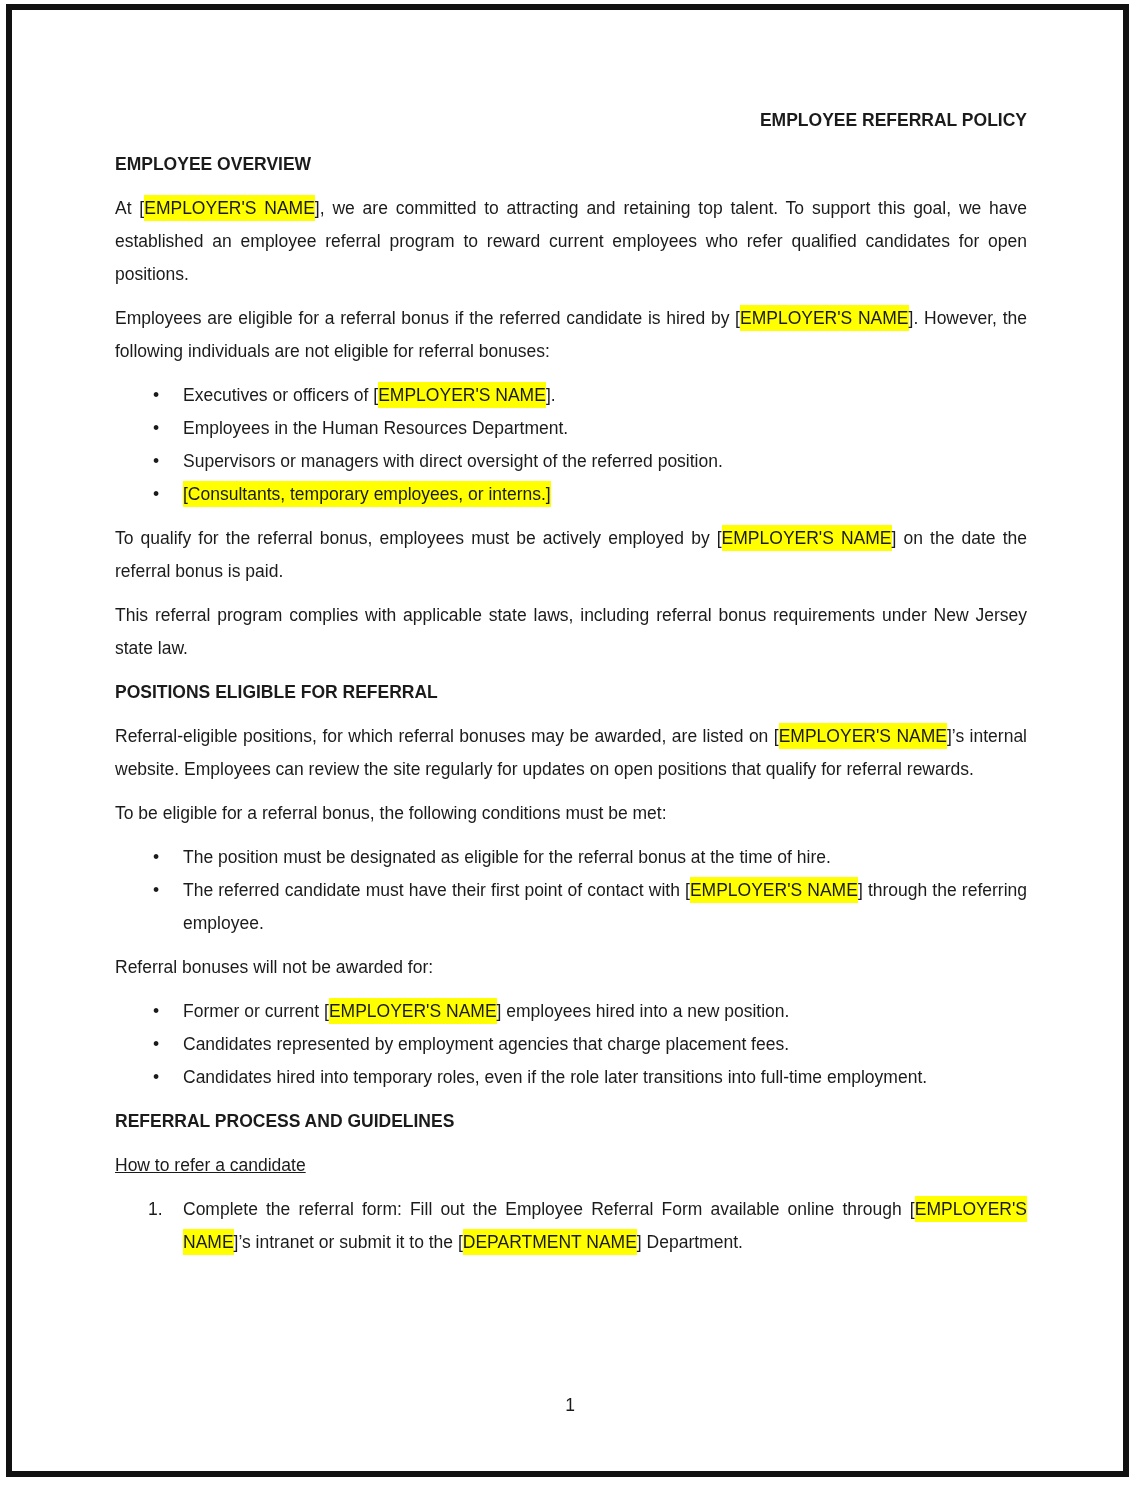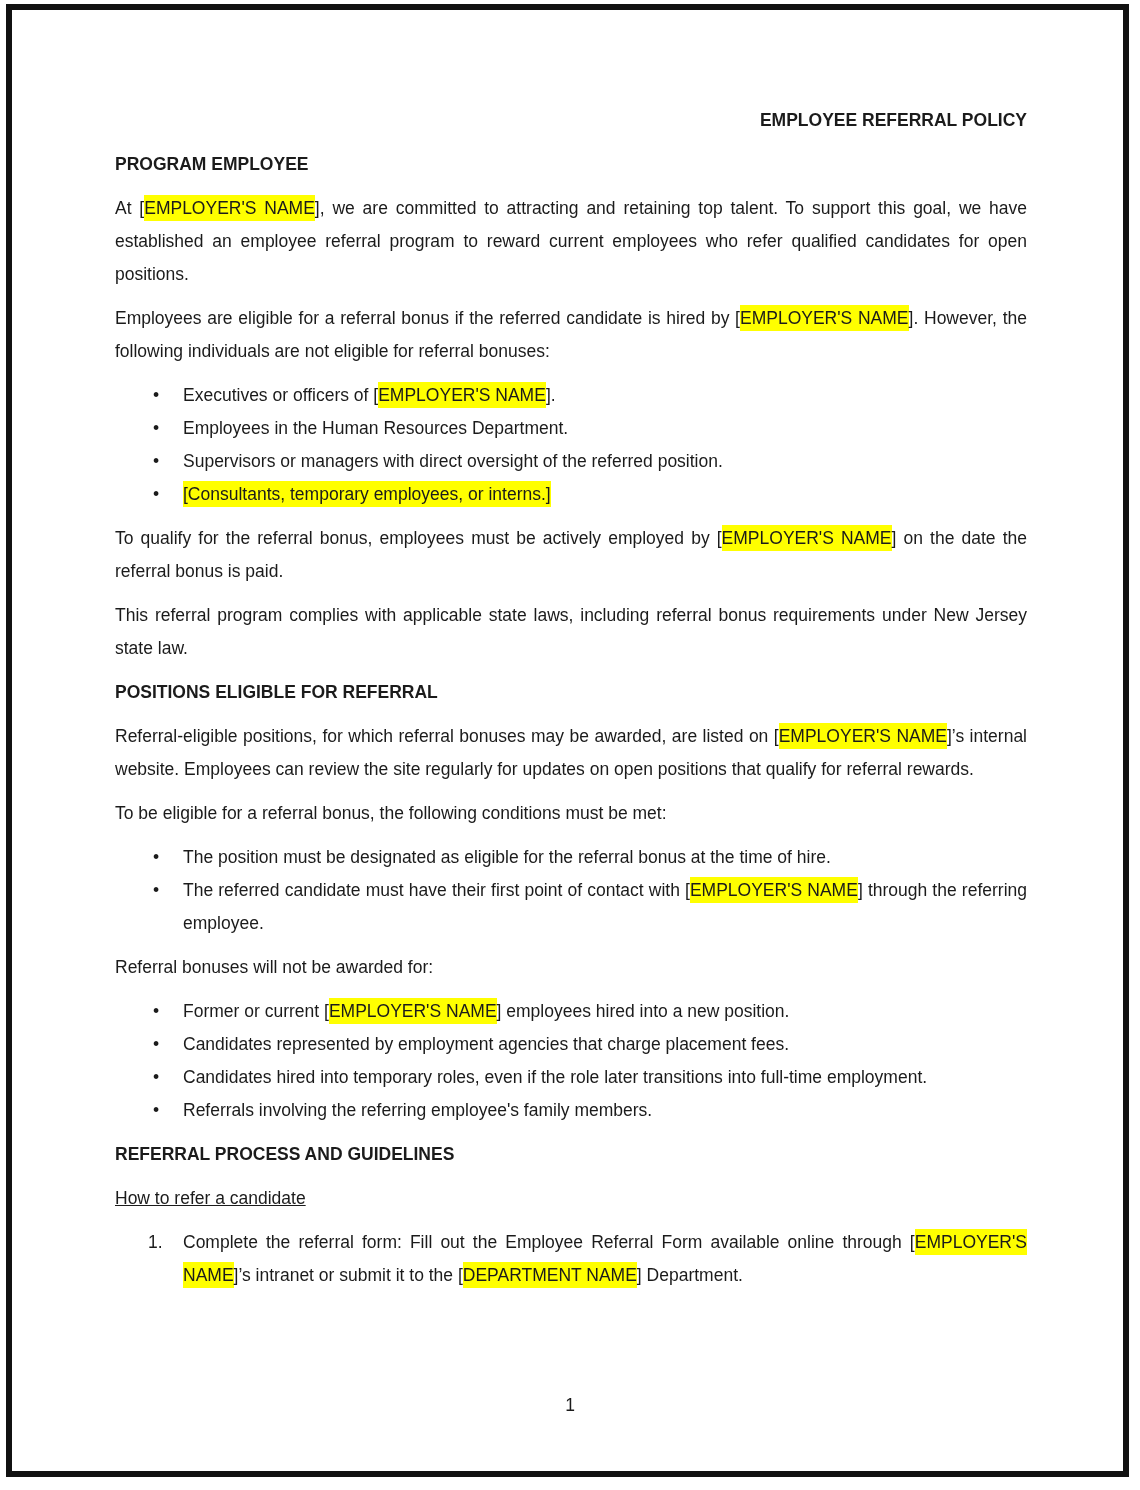--- a/index.html
+++ b/index.html
@@ -70,21 +70,21 @@
   }
 </style>
 </head>
 <body>
 
 <div class="page-border"></div>
 
 <div class="content">
   <div class="doc-title">EMPLOYEE REFERRAL POLICY</div>
   <div id="blocks-host">
-      <h2 class="section-heading">PROGRAM EMPLOYEE</h2>
+      <h2 class="section-heading">EMPLOYEE OVERVIEW</h2>
       <p class="para"><span>At [</span><span class="hl">EMPLOYER'S NAME</span><span>], we are committed to attracting and retaining top talent. To support this goal, we have established an employee referral program to reward current employees who refer qualified candidates for open positions.</span></p>
       <p class="para"><span>Employees are eligible for a referral bonus if the referred candidate is hired by [</span><span class="hl">EMPLOYER'S NAME</span><span>]. However, the following individuals are not eligible for referral bonuses:</span></p>
       <ul class="bullets">
         <li><span>Executives or officers of [</span><span class="hl">EMPLOYER'S NAME</span><span>].</span></li>
         <li><span>Employees in the Human Resources Department.</span></li>
         <li><span>Supervisors or managers with direct oversight of the referred position.</span></li>
         <li><span class="hl">[Consultants, temporary employees, or interns.]</span></li>
       </ul>
       <p class="para"><span>To qualify for the referral bonus, employees must be actively employed by [</span><span class="hl">EMPLOYER'S NAME</span><span>] on the date the referral bonus is paid.</span></p>
       <p class="para"><span>This referral program complies with applicable state laws, including referral bonus requirements under New Jersey state law.</span></p>
@@ -93,21 +93,20 @@
       <p class="para"><span>To be eligible for a referral bonus, the following conditions must be met:</span></p>
       <ul class="bullets">
         <li><span>The position must be designated as eligible for the referral bonus at the time of hire.</span></li>
         <li><span>The referred candidate must have their first point of contact with [</span><span class="hl">EMPLOYER'S NAME</span><span>] through the referring employee.</span></li>
       </ul>
       <p class="para"><span>Referral bonuses will not be awarded for:</span></p>
       <ul class="bullets">
         <li><span>Former or current [</span><span class="hl">EMPLOYER'S NAME</span><span>] employees hired into a new position.</span></li>
         <li><span>Candidates represented by employment agencies that charge placement fees.</span></li>
         <li><span>Candidates hired into temporary roles, even if the role later transitions into full-time employment.</span></li>
-        <li><span>Referrals involving the referring employee's family members.</span></li>
       </ul>
       <h2 class="section-heading">REFERRAL PROCESS AND GUIDELINES</h2>
       <div class="subheading">How to refer a candidate</div>
       <ol class="numbered">
         <li><span class="num-marker">1.</span><span>Complete the referral form: Fill out the Employee Referral Form available online through [</span><span class="hl">EMPLOYER'S NAME</span><span>]’s intranet or submit it to the [</span><span class="hl">DEPARTMENT NAME</span><span>] Department.</span></li>
       </ol>
     </div>
 </div>
 
 <div class="page-number">1</div>

